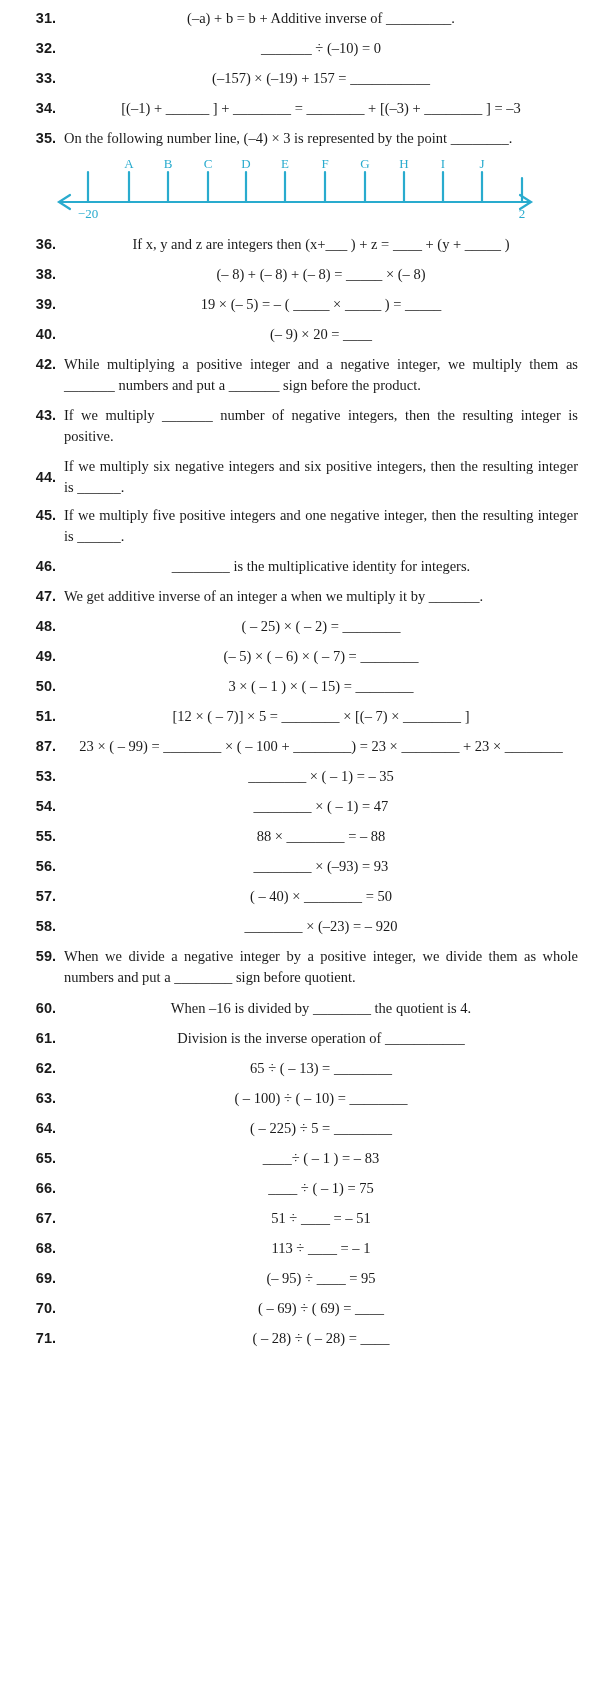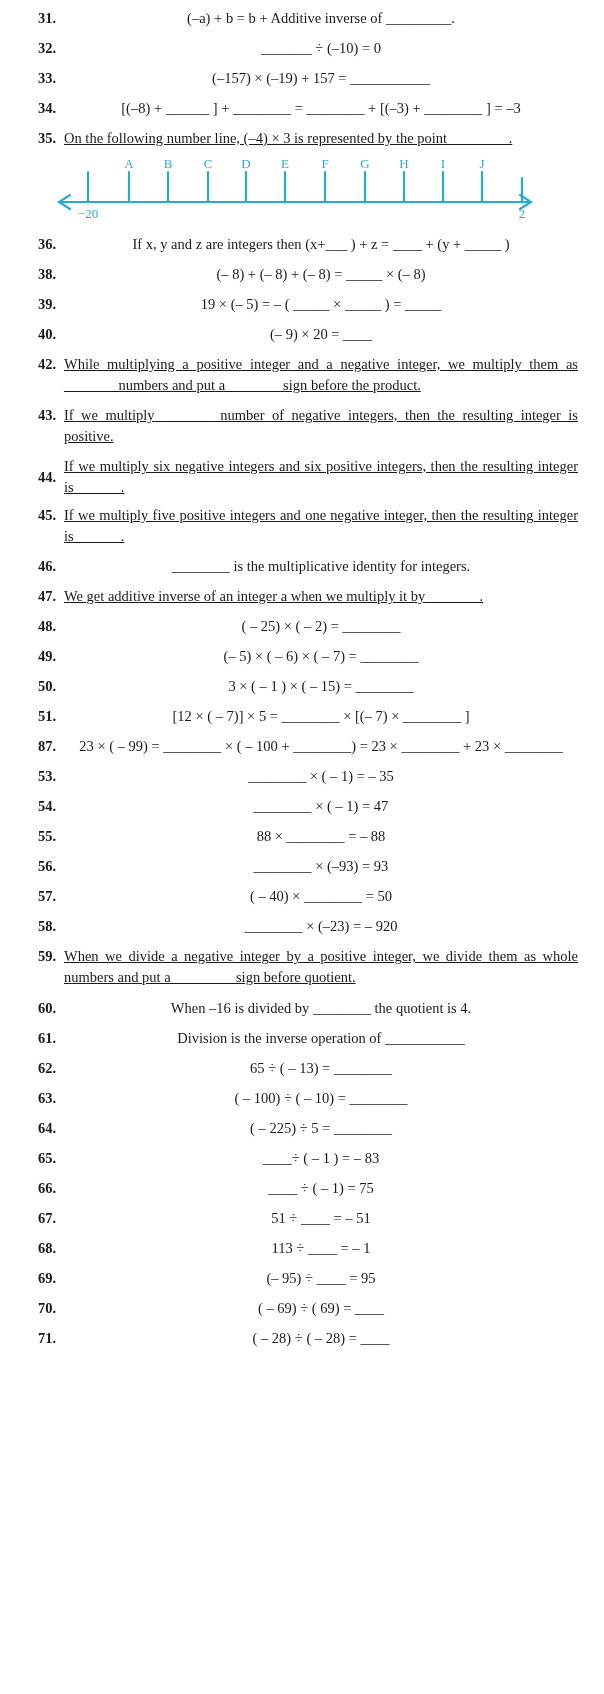--- a/index.html
+++ b/index.html
@@ -37,33 +37,32 @@
   .qnum {
     flex: 0 0 auto;
     width: 34px;
     text-align: right;
     font-weight: bold;
     font-size: 14.5px;
     line-height: 1.45;
     letter-spacing: 0px;
     padding-right: 8px;
     box-sizing: content-box;
-    font-family: Liberation Serif, serif;
+    font-family: Liberation Sans, sans-serif;
   }
 
   .qbody {
     flex: 1 1 auto;
     font-size: 14.5px;
     line-height: 1.45;
     text-align: center;
   }
   .qbody.justify {
     text-align: justify;
     text-align-last: left;
-    text-decoration: underline;
   }
 
   
   .numline-wrap {
     margin: 4px 0 10px 16px;
     width: 512px;
     height: 66px;
     position: relative;
   }
   .numline-svg { display: block; }
@@ -85,21 +84,21 @@
       <div class="qbody">_______ ÷ (–10) = 0</div>
     </div>
 
     <div class="q">
       <div class="qnum">33.</div>
       <div class="qbody">(–157) × (–19) + 157 = ___________</div>
     </div>
 
     <div class="q">
       <div class="qnum">34.</div>
-      <div class="qbody">[(–8) + ______ ] + ________ = ________ + [(–3) + ________ ] = –3</div>
+      <div class="qbody">[(–1) + ______ ] + ________ = ________ + [(–3) + ________ ] = –3</div>
     </div>
 
     <div class="q">
       <div class="qnum">35.</div>
       <div class="qbody justify">On the following number line, (–4) × 3 is represented by the point ________.</div>
     </div>
 
     <div class="numline-wrap">
       <svg class="numline-svg" width="512" height="66" viewBox="0 0 512 66" xmlns="http://www.w3.org/2000/svg">
         <g stroke="#29ABCE" stroke-width="2.2" fill="none" stroke-linecap="round">

